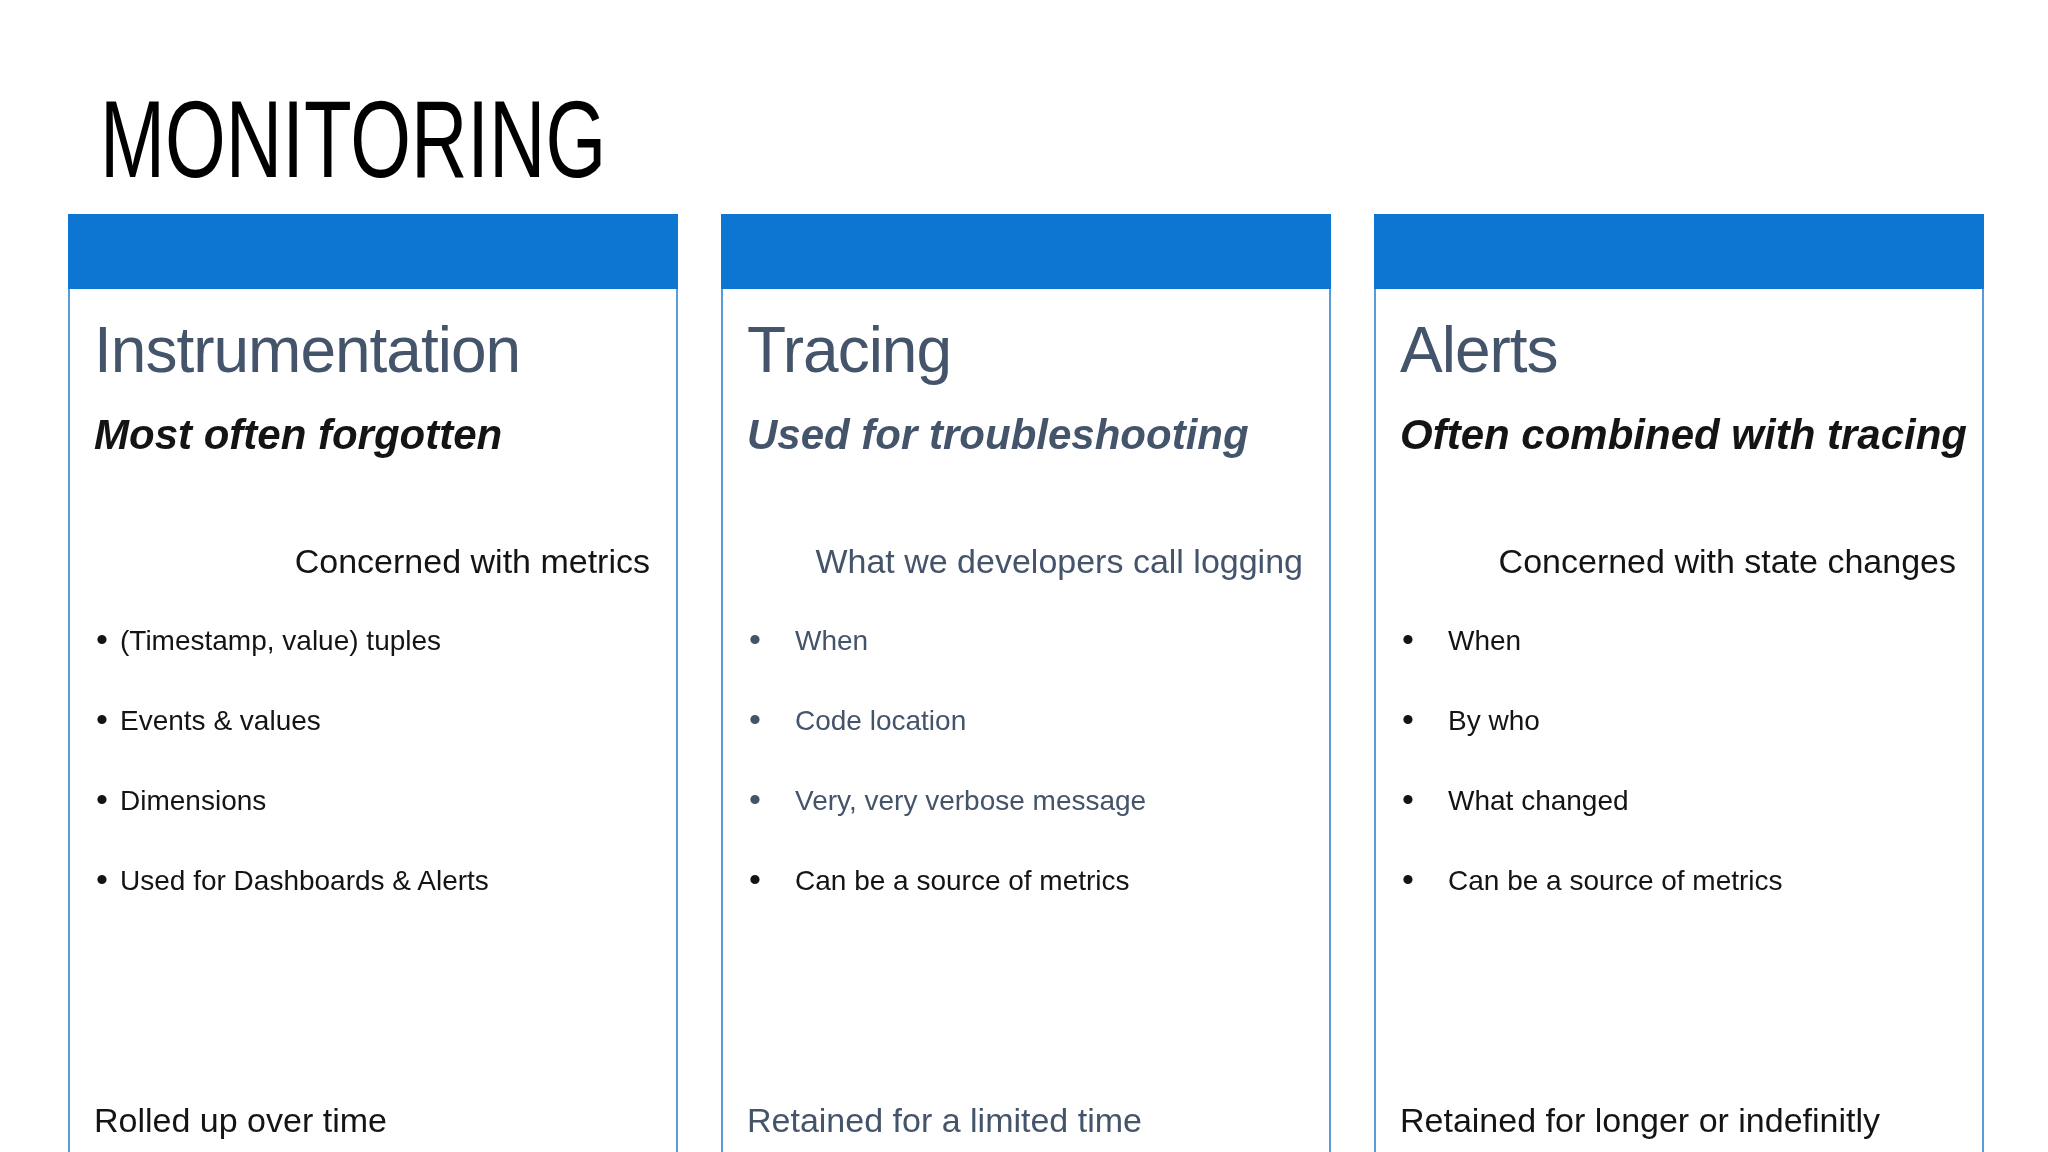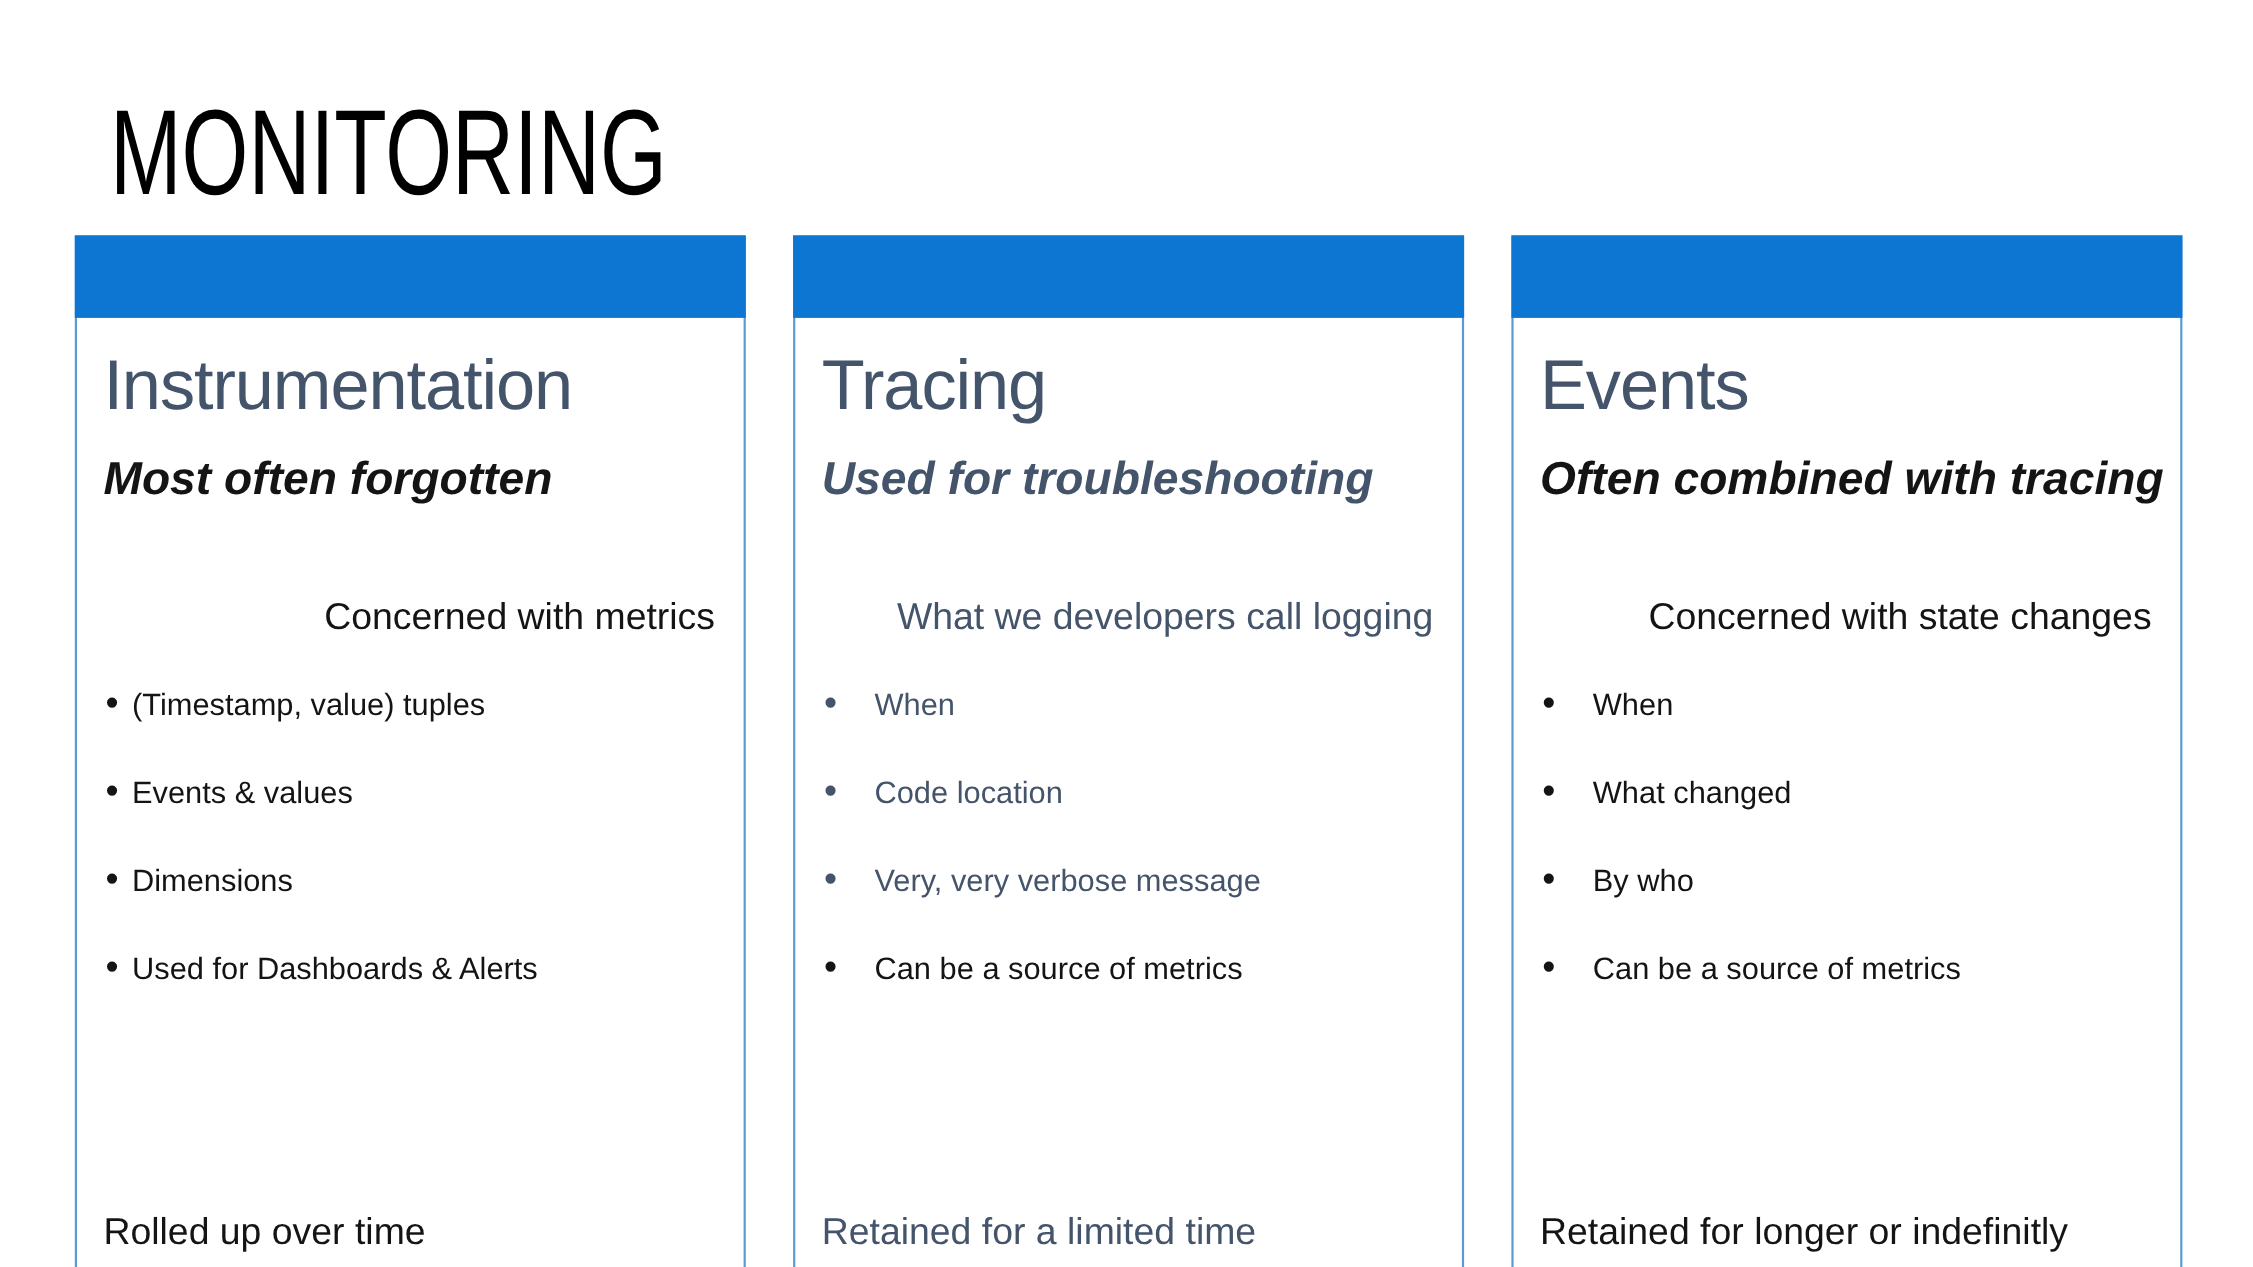--- a/index.html
+++ b/index.html
@@ -120,26 +120,26 @@
         <li class="bullet" data-tone="slate">Very, very verbose message</li>
         <li class="bullet" data-tone="ink">Can be a source of metrics</li>
       </ul>
       <p class="card-footer" data-tone="slate">Retained for a limited time</p>
     </div>
   </section>
 
   <section class="card card-2">
     <div class="card-header"></div>
     <div class="card-body">
-      <h2 class="card-title">Events</h2>
+      <h2 class="card-title">Alerts</h2>
       <p class="card-subtitle" data-tone="ink">Often combined with tracing</p>
       <p class="card-heading" data-tone="ink">Concerned with state changes</p>
       <ul class="card-bullets">
         <li class="bullet" data-tone="ink">When</li>
+        <li class="bullet" data-tone="ink">By who</li>
         <li class="bullet" data-tone="ink">What changed</li>
-        <li class="bullet" data-tone="ink">By who</li>
         <li class="bullet" data-tone="ink">Can be a source of metrics</li>
       </ul>
       <p class="card-footer" data-tone="ink">Retained for longer or indefinitly</p>
     </div>
   </section>
 
 </div>
 
 </body></html>

